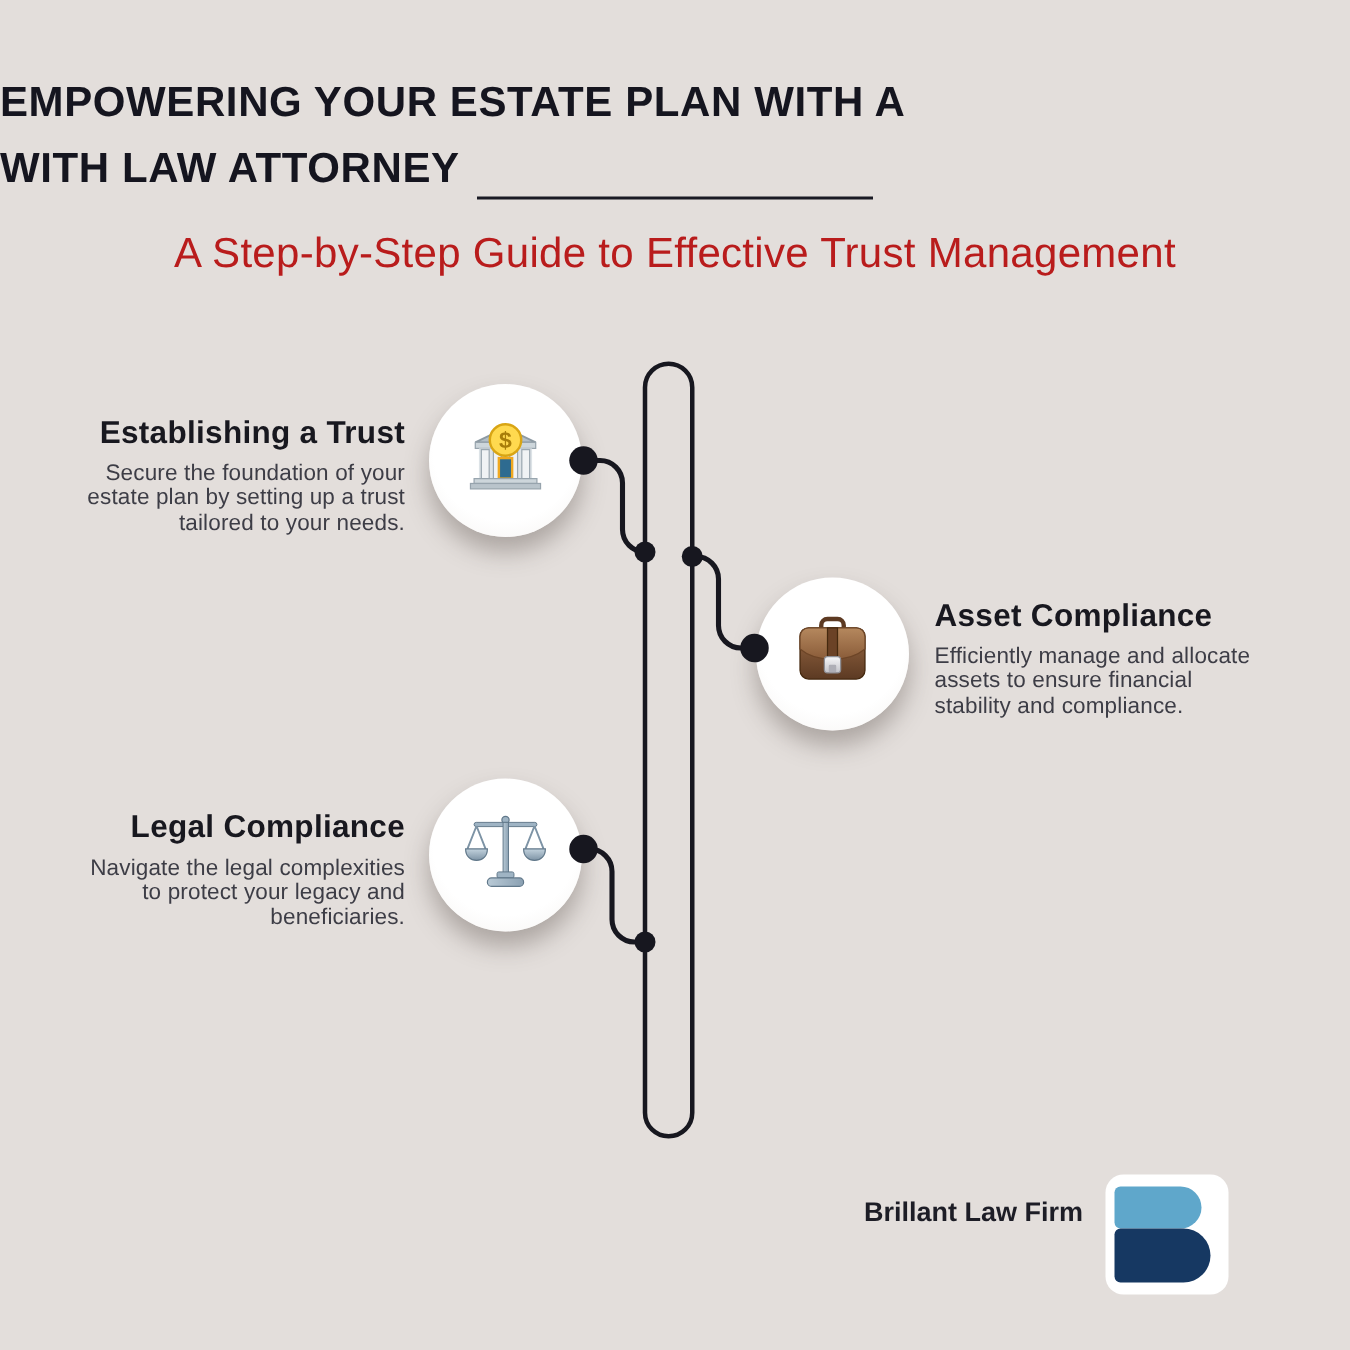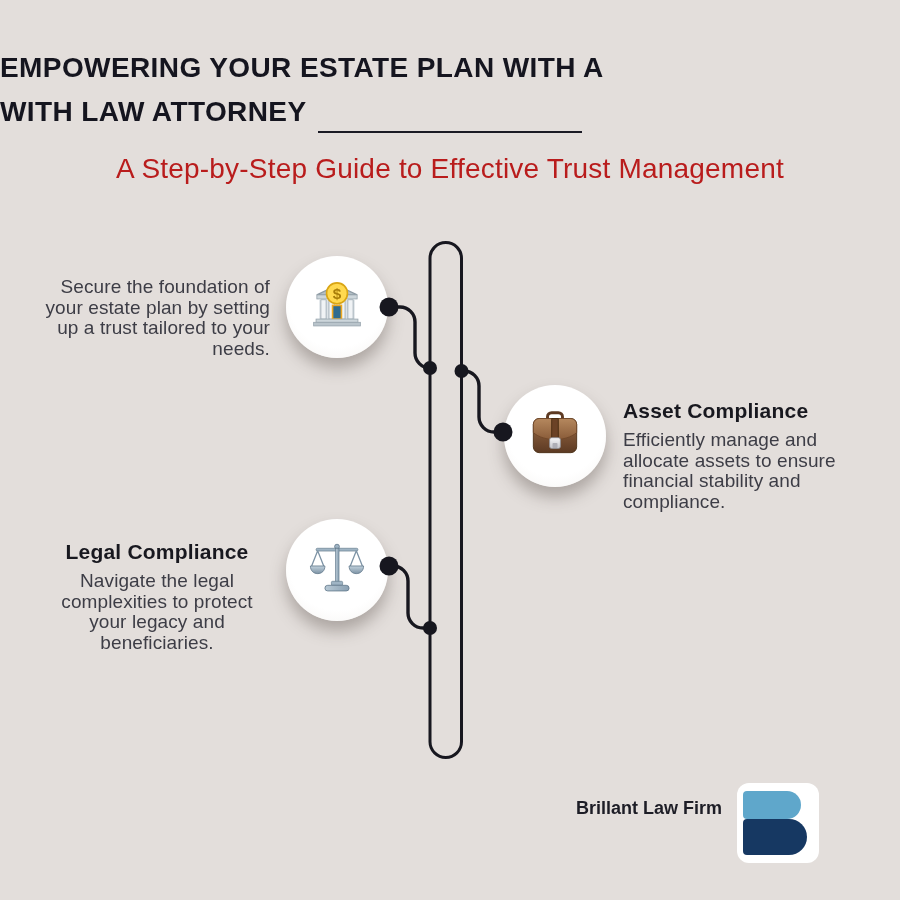--- a/index.html
+++ b/index.html
@@ -37,24 +37,24 @@
 
   
   .timeline-svg{position:absolute;left:0;top:0;pointer-events:none;}
   .tl-stroke{fill:none;stroke:#17171f;stroke-width:3.4;stroke-linecap:round;}
   .tl-capsule{fill:none;stroke:#17171f;stroke-width:3;}
   .tl-dot{fill:#17171f;}
 
   
   .step-block{position:absolute;}
   .step-title{font-size:21px;font-weight:700;color:#18181f;margin:0 0 7px 0;letter-spacing:.2px;}
-  .step-desc{font-size:19px;line-height:1.09;color:#3d3d46;margin:0;letter-spacing:.1px;}
+  .step-desc{font-size:15px;line-height:1.09;color:#3d3d46;margin:0;letter-spacing:.1px;}
   .step-1{left:44px;top:277px;width:226px;text-align:right;}
   .step-2{left:623px;top:399px;width:218px;text-align:left;}
-  .step-3{left:44px;top:540px;width:226px;text-align:center;}
+  .step-3{left:44px;top:540px;width:226px;text-align:right;}
 
   
   .footer-company{
     position:absolute;top:798px;right:178px;
     font-size:18px;font-weight:700;color:#1d1d26;
   }
   .footer-url{
     position:absolute;top:830px;right:178px;
     font-size:17px;font-weight:400;color:#2c2c35;letter-spacing:.2px;
   }
@@ -156,20 +156,21 @@
     <path class="tl-stroke" d="M 389 566 H 393 A 15 15 0 0 1 408 581 V 613 A 15 15 0 0 0 423 628 H 430"></path>
     <circle class="tl-dot" cx="389" cy="307" r="9.5"></circle>
     <circle class="tl-dot" cx="503" cy="432" r="9.5"></circle>
     <circle class="tl-dot" cx="389" cy="566" r="9.5"></circle>
     <circle class="tl-dot" cx="430" cy="368" r="7"></circle>
     <circle class="tl-dot" cx="461.5" cy="371" r="7"></circle>
     <circle class="tl-dot" cx="430" cy="628" r="7"></circle>
   </svg>
 
   <div class="step-block step-1">
+    <p class="step-title">Establishing a Trust</p>
     <p class="step-desc">Secure the foundation of your estate plan by setting up a trust tailored to your needs.</p>
   </div>
 
   <div class="step-block step-2">
     <p class="step-title">Asset Compliance</p>
     <p class="step-desc">Efficiently manage and allocate assets to ensure financial stability and compliance.</p>
   </div>
 
   <div class="step-block step-3">
     <p class="step-title">Legal Compliance</p>

